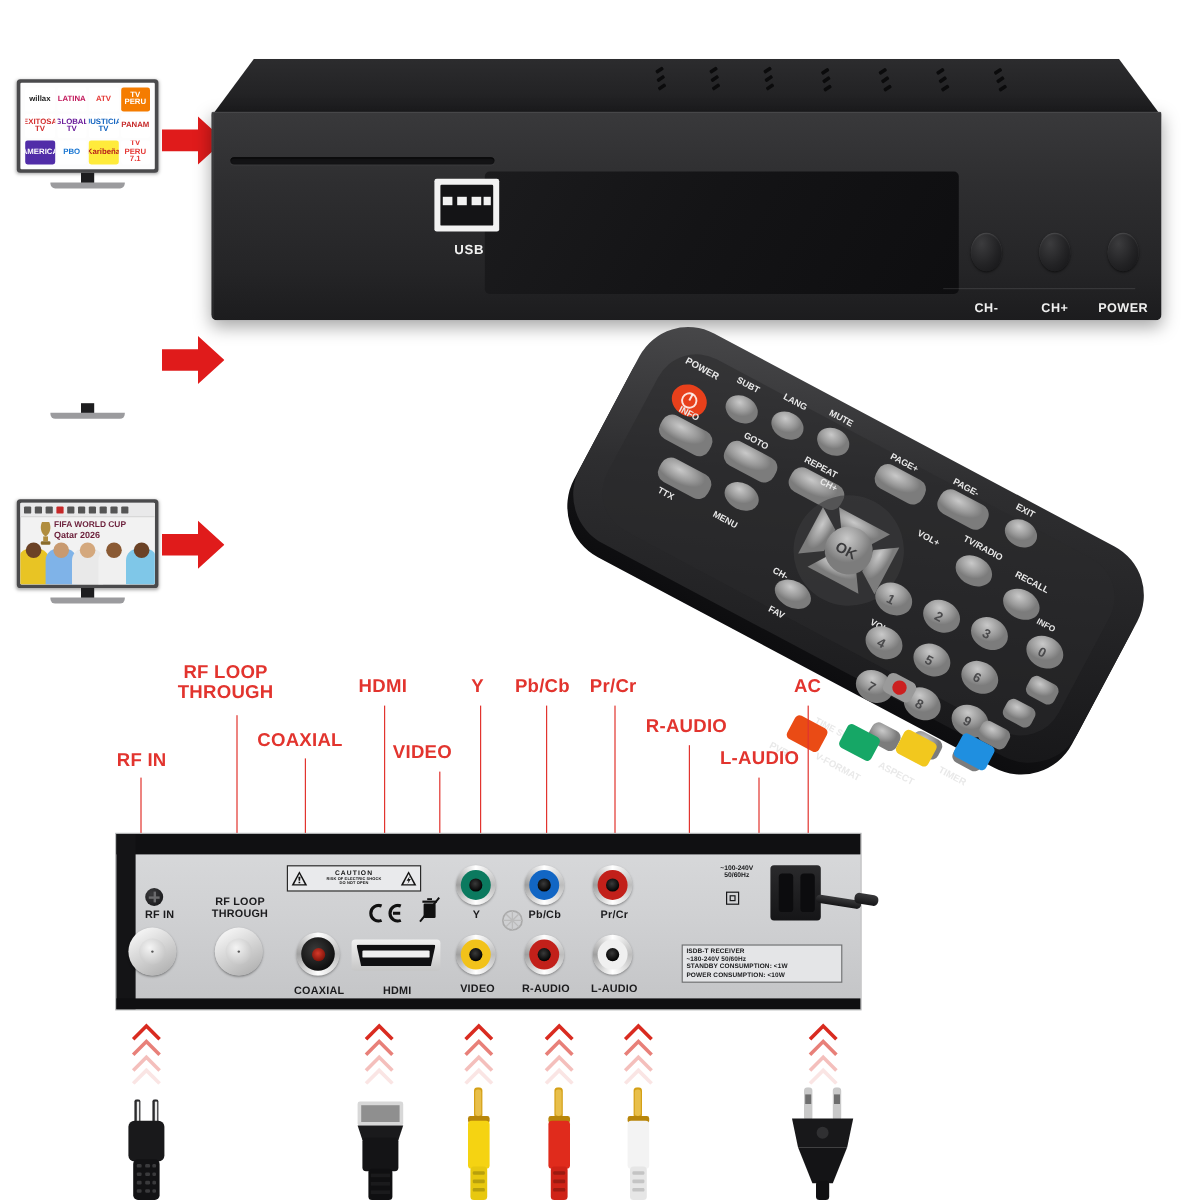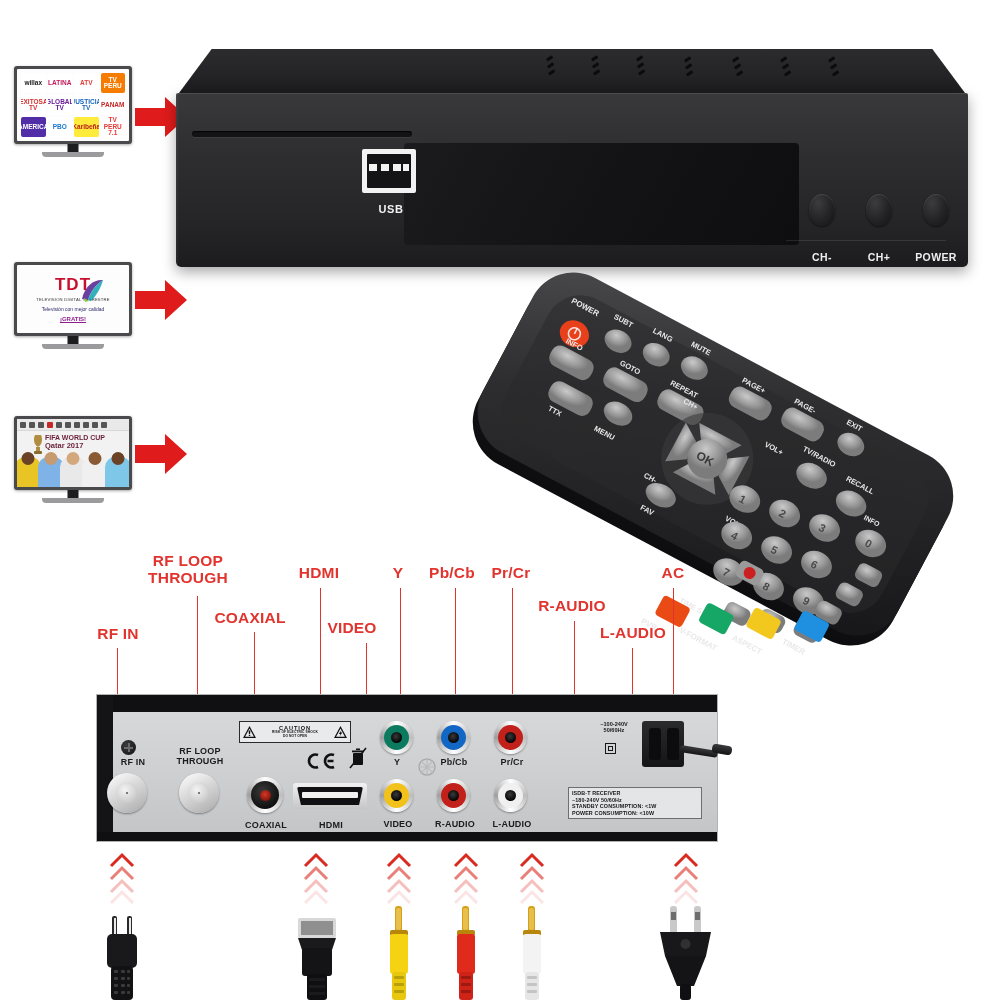--- a/index.html
+++ b/index.html
@@ -246,37 +246,20 @@
       </div>
     </div>
   </div>
   <div class="abs tv-stand-neck" style="left:73px; top:144px;"></div>
   <div class="abs tv-stand-base" style="left:73px; top:152px;"></div>
 
   <svg class="arrow-red" style="left:135px; top:95px;" width="52" height="44" viewBox="0 0 52 44">
     <polygon points="0,13 30,13 30,2 52,22 30,42 30,31 0,31" fill="#e01b1b"></polygon>
   </svg>
 
-  <div class="tv" style="left:14px; top:262px; width:118px; height:74px;">
-    <div class="tv-bezel">
-      <div class="tv-screen">
-        <div class="tdt-wrap">
-          <svg class="tdt-swoosh" style="left:62px; top:12px;" viewBox="0 0 26 26">
-            <path d="M3 22 C6 8, 16 2, 24 3 C18 7, 12 13, 9 23 Z" fill="#6a3fa0"></path>
-            <path d="M9 23 C12 13, 18 7, 24 3 C22 10, 18 18, 12 24 Z" fill="#0fa3b1" opacity=".85"></path>
-            <path d="M5 21 L10 24 L6 25 Z" fill="#8dc63f"></path>
-          </svg>
-          <div class="tdt-logo">TDT</div>
-          <div class="tdt-sub">TELEVISION DIGITAL TERRESTRE</div>
-          <div class="tdt-tag">Televisión con mejor calidad</div>
-          <div class="tdt-free">¡GRATIS!</div>
-        </div>
-      </div>
-    </div>
-  </div>
   <div class="abs tv-stand-neck" style="left:73px; top:336px;"></div>
   <div class="abs tv-stand-base" style="left:73px; top:344px;"></div>
 
   <svg class="arrow-red" style="left:135px; top:278px;" width="52" height="44" viewBox="0 0 52 44">
     <polygon points="0,13 30,13 30,2 52,22 30,42 30,31 0,31" fill="#e01b1b"></polygon>
   </svg>
 
   <div class="tv" style="left:14px; top:416px; width:118px; height:74px;">
     <div class="tv-bezel">
       <div class="tv-screen">
@@ -288,21 +271,21 @@
             <span class="fifa-ico" style="background:#c62828"></span>
             <span class="fifa-ico"></span>
             <span class="fifa-ico"></span>
             <span class="fifa-ico"></span>
             <span class="fifa-ico"></span>
             <span class="fifa-ico"></span>
             <span class="fifa-ico"></span>
           </div>
           <div style="position:absolute; left:28px; top:15px;">
             <div class="fifa-title">FIFA WORLD CUP</div>
-            <div class="fifa-sub">Qatar 2017</div>
+            <div class="fifa-sub">Qatar 2026</div>
           </div>
           <svg style="position:absolute; left:14px; top:14px;" width="14" height="22" viewBox="0 0 14 22">
             <path d="M4 2 C2 6, 3 12, 7 14 C11 12, 12 6, 10 2 Z" fill="#b08d3f"></path>
             <rect x="5" y="14" width="4" height="4" fill="#b08d3f"></rect>
             <rect x="3" y="18" width="8" height="3" rx="1" fill="#8a6c2c"></rect>
           </svg>
           <div class="players">
             <div class="player">
               <span class="p-body" style="background:#e8c424"></span>
                 <span class="p-head" style="background:#6b4226"></span>

